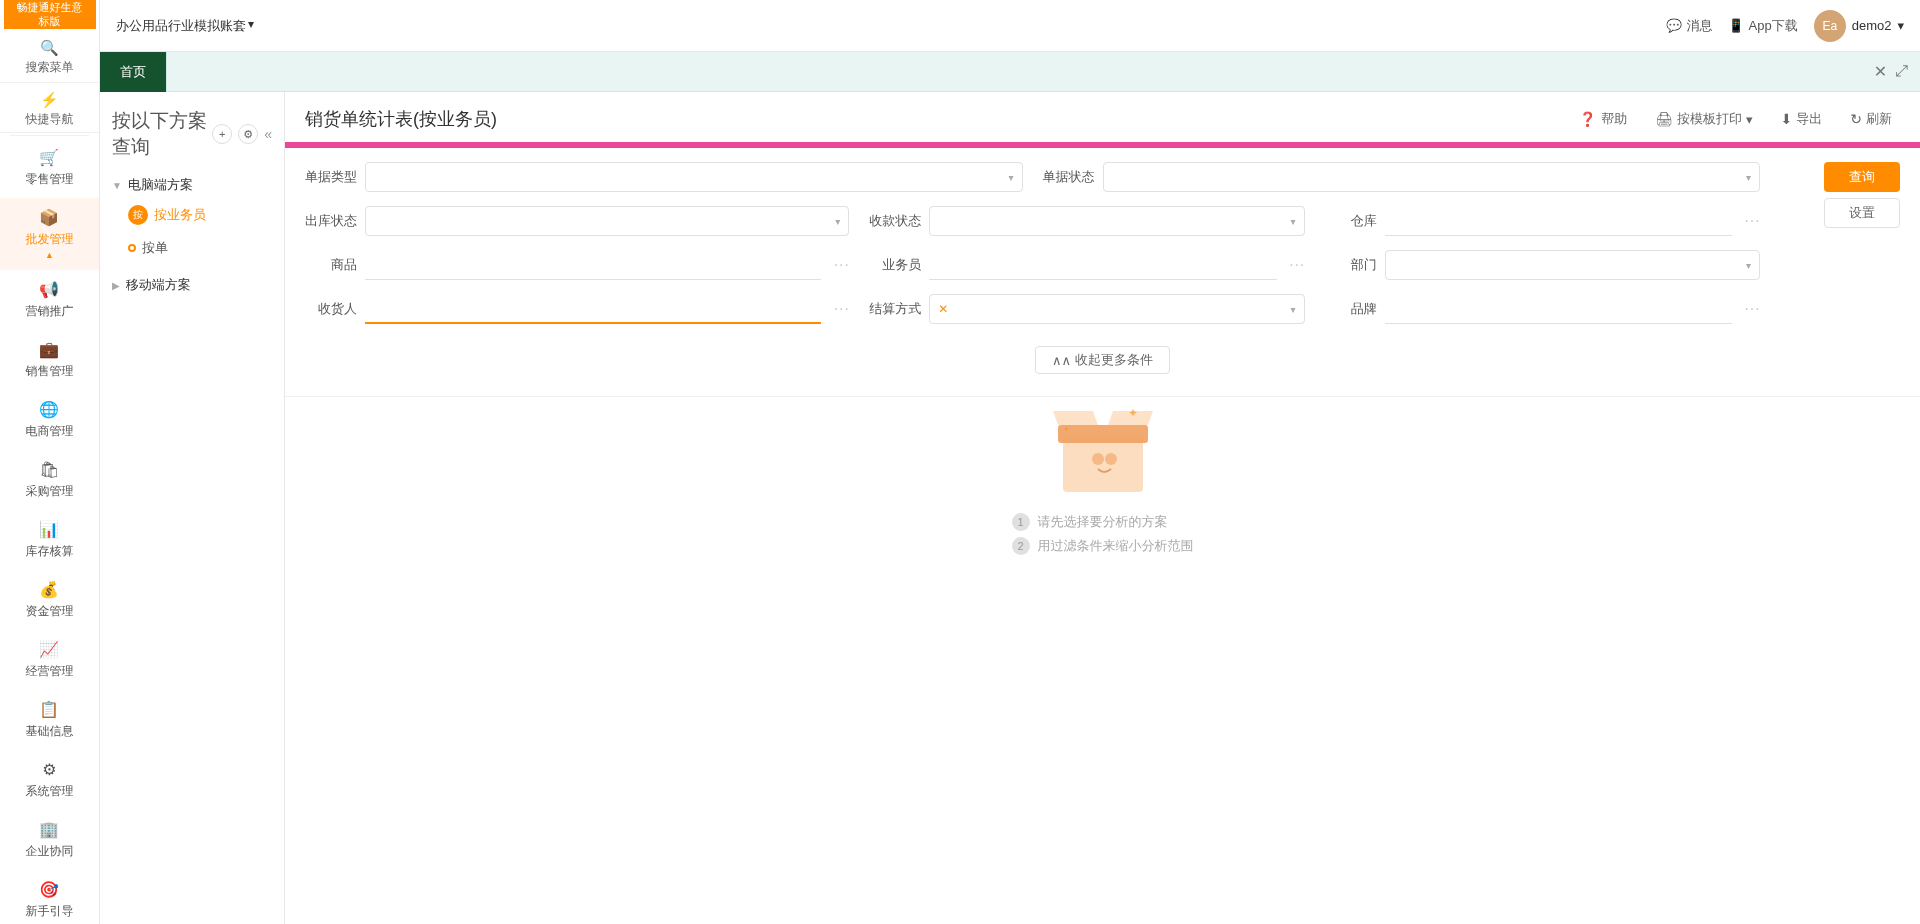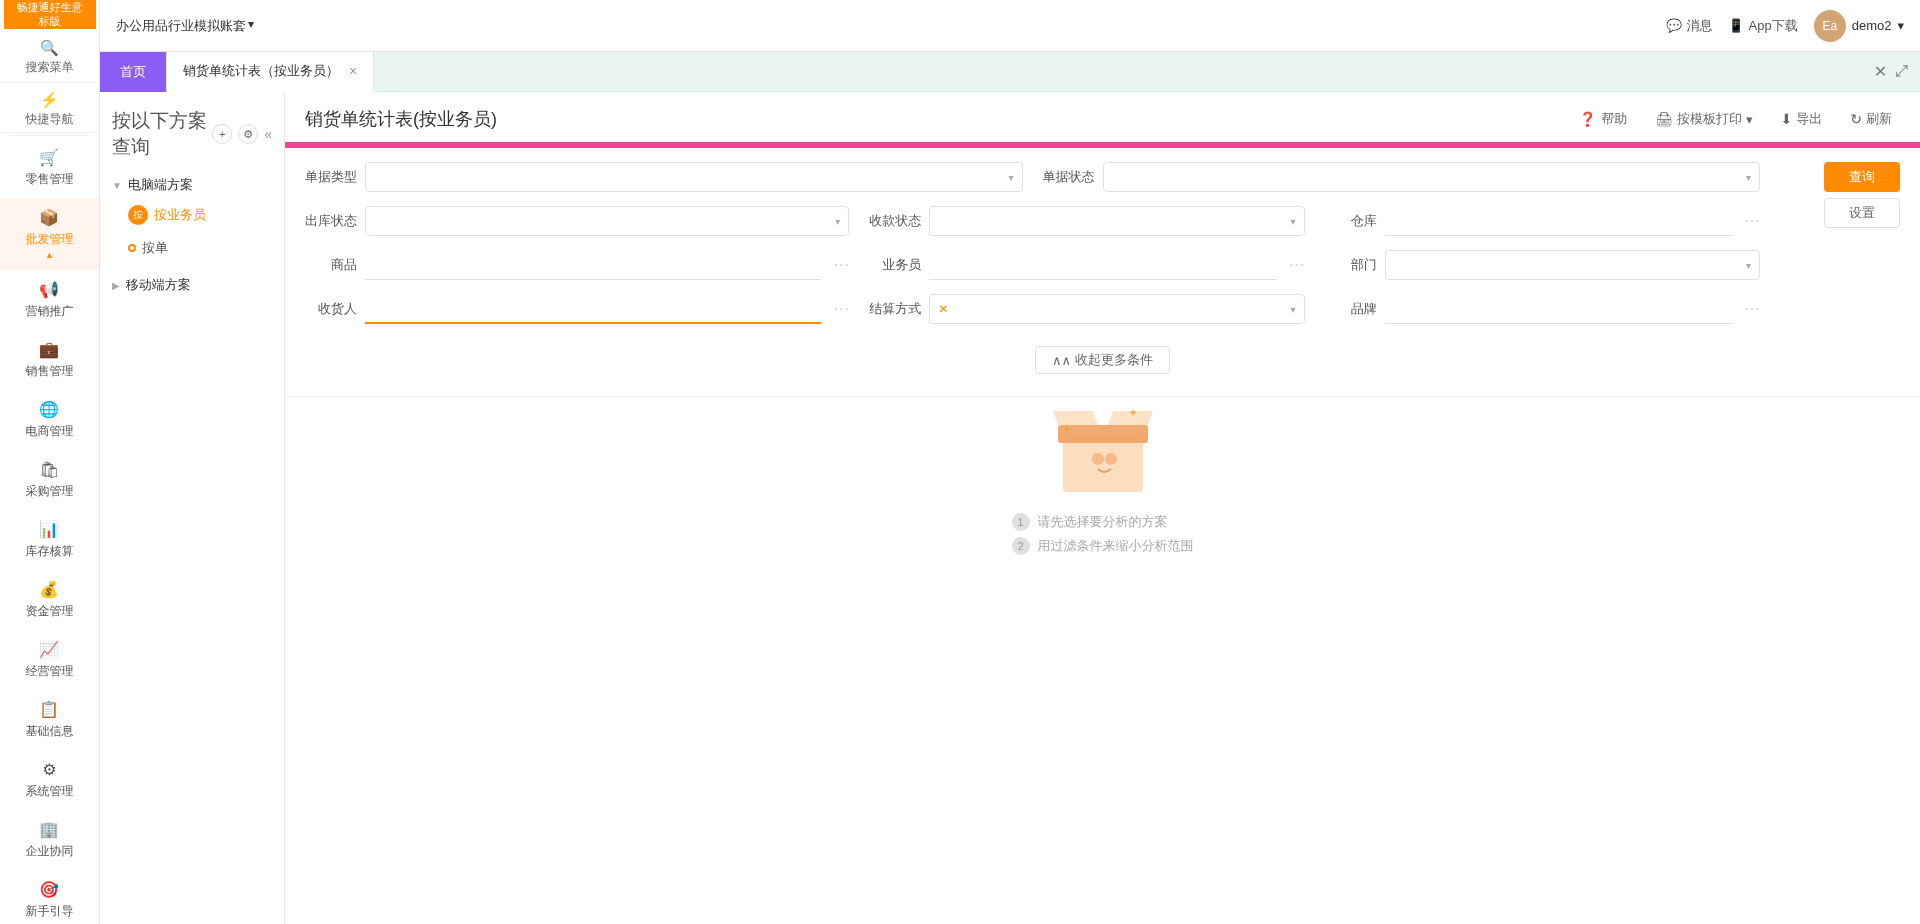--- a/index.html
+++ b/index.html
@@ -26,21 +26,21 @@
     .topbar-dropdown { font-size: 12px; color: #999; cursor: pointer; }
     .topbar-actions { display: flex; align-items: center; gap: 16px; }
     .topbar-action { display: flex; align-items: center; gap: 4px; font-size: 13px; color: #555; cursor: pointer; }
     .topbar-user { display: flex; align-items: center; gap: 6px; cursor: pointer; }
     .user-avatar { width: 32px; height: 32px; border-radius: 50%; background: #d4a574; display: flex; align-items: center; justify-content: center; color: #fff; font-size: 12px; }
 
     
     .tabbar { height: 40px; background: #e8f5f3; display: flex; align-items: center; padding: 0 0; border-bottom: 1px solid #d0e8e5; }
     .tab { height: 40px; padding: 0 16px; display: flex; align-items: center; gap: 6px; font-size: 13px; cursor: pointer; border-right: 1px solid #d0e8e5; color: #555; background: #e8f5f3; }
     .tab.active { background: #fff; color: #333; border-bottom: 2px solid #fff; margin-bottom: -1px; }
-    .tab-home { background: #8b5cf6; color: #fff; font-size: 13px; padding: 0 20px; }
+    .tab-home { background: #14532d; color: #fff; font-size: 13px; padding: 0 20px; }
     .tab-close { font-size: 14px; color: #999; cursor: pointer; margin-left: 4px; }
     .tab-maximize { margin-left: auto; margin-right: 12px; color: #777; cursor: pointer; font-size: 16px; display: flex; gap: 8px; }
 
     
     .page-area { flex: 1; display: flex; overflow: hidden; background: #fff; }
 
     
     .left-panel { width: 185px; background: #fff; border-right: 1px solid #e8e8e8; padding: 10px 0; flex-shrink: 0; overflow-y: auto; }
     .panel-header { display: flex; align-items: center; justify-content: space-between; padding: 6px 12px 10px; }
     .panel-header-title { font-size: 19px; color: #555; }
@@ -197,24 +197,20 @@
         <span>demo2</span>
         <span>▾</span>
       </div>
     </div>
   </div>
 
   <div class="tabbar">
     <div class="tab tab-home">
       <span>首页</span>
     </div>
-    <div class="tab active">
-      <span>销货单统计表（按业务员）</span>
-      <span class="tab-close">×</span>
-    </div>
     <div class="tab-maximize">
       <span>✕</span>
       <span>⤢</span>
     </div>
   </div>
 
   <div class="page-area">
 
     <div class="left-panel">
       <div class="panel-header">

